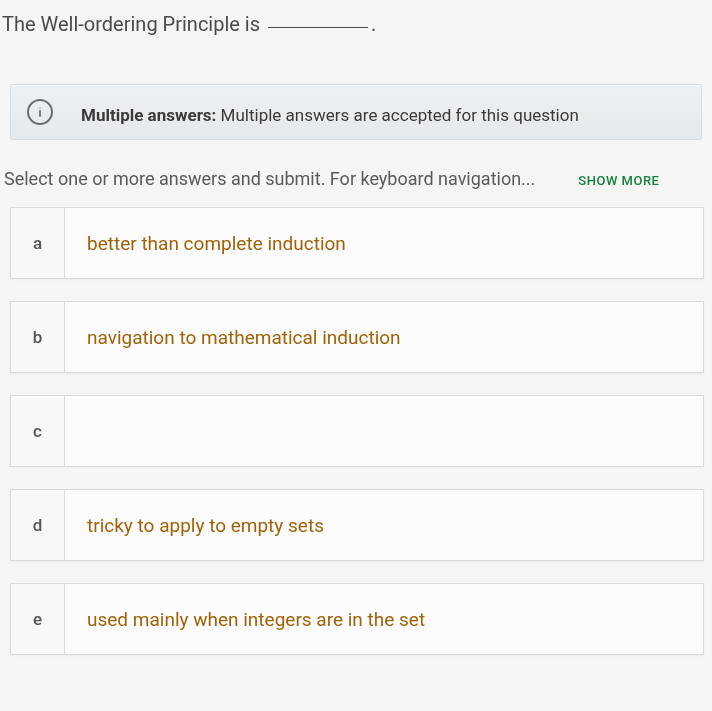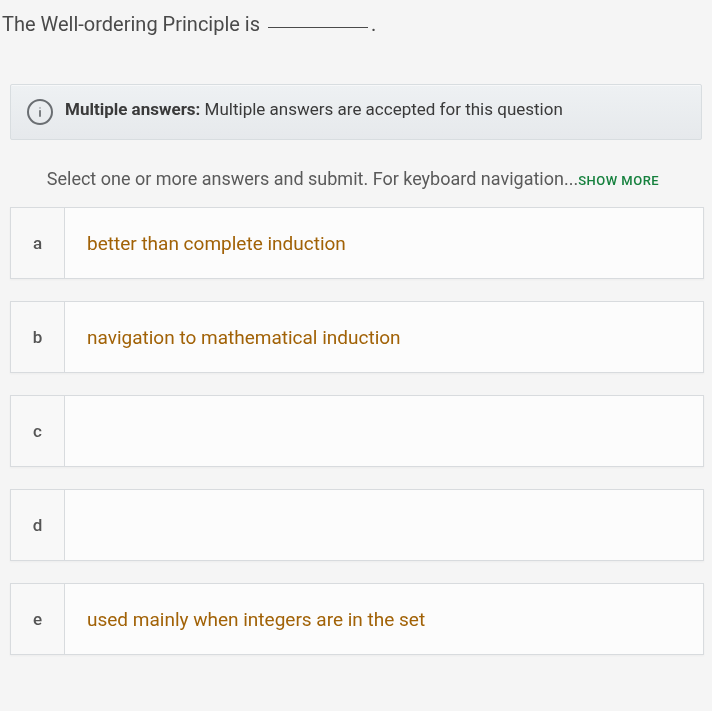--- a/index.html
+++ b/index.html
@@ -29,22 +29,22 @@
       position: relative;
       top: -3px;
     }
     .info-banner {
       margin: 40px 10px 16px 10px;
       background: linear-gradient(to bottom, #eef1f3, #e6e9ec);
       border: 1px solid #d8dde0;
       border-radius: 2px;
       padding: 14px 16px;
       display: flex;
-      align-items: flex-start;
-      gap: 12px;
+      align-items: flex-end;
+      gap: 28px;
       box-shadow: inset 0 1px 0 rgba(255,255,255,0.5);
     }
     .info-icon {
       flex-shrink: 0;
       width: 26px;
       height: 26px;
       border: 2px solid #6a6e72;
       border-radius: 50%;
       display: flex;
       align-items: center;
@@ -60,22 +60,23 @@
       color: #3a3a3a;
     }
     .info-text .bold {
       font-weight: 700;
     }
     .instruction-row {
       padding: 12px 10px 18px 4px;
       font-size: 18px;
       color: #5a5a5a;
       display: flex;
-      justify-content: center;
+      justify-content: flex-start;
       align-items: baseline;
+      gap: 43px;
     }
     .show-more {
       color: #15803d;
       font-weight: 500;
       letter-spacing: 0.5px;
       font-size: 13px;
       white-space: nowrap;
       cursor: pointer;
     }
     .options {
@@ -142,18 +143,19 @@
   </div>
   <div class="option">
     <div class="option-letter">b</div>
     <div class="option-text">navigation to mathematical induction</div>
   </div>
   <div class="option">
     <div class="option-letter">c</div>
   </div>
   <div class="option">
     <div class="option-letter">d</div>
+    <div class="option-text">tricky to apply to empty sets</div>
   </div>
   <div class="option">
     <div class="option-letter">e</div>
     <div class="option-text">used mainly when integers are in the set</div>
   </div>
 </div>
 
 </body></html>

